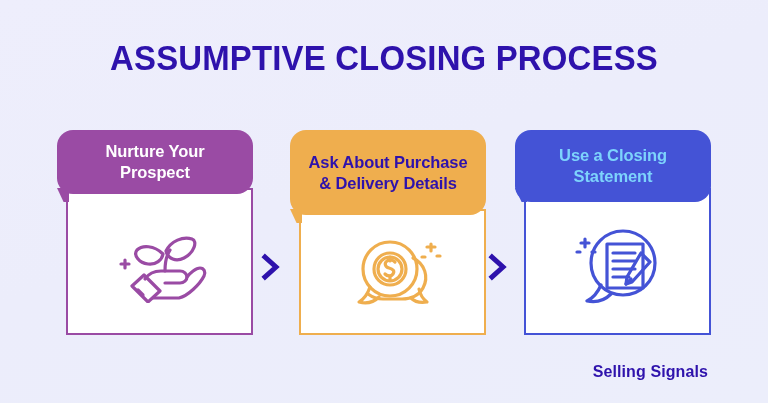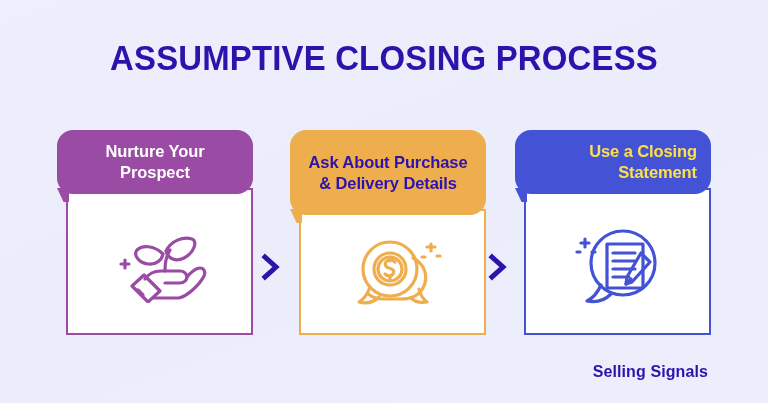--- a/index.html
+++ b/index.html
@@ -72,21 +72,21 @@
     text-align: center;
     font-weight: 700;
     font-size: 16.5px;
     line-height: 21px;
     letter-spacing: -0.1px;
     padding: 7px 14px;
     z-index: 3;
   }
   .card-1 .card-head { height: 64px; background: #9a4ba4; color: #ffffff; }
   .card-2 .card-head { height: 85px; background: #efae4e; color: #2e12ac; }
-  .card-3 .card-head { height: 64px; background: #4453d6; color: #fde047; text-align: right; }
+  .card-3 .card-head { height: 72px; background: #4453d6; color: #7dd3fc; }
 
   
   .head-tail {
     position: absolute;
     left: 0px;
     width: 12px;
     height: 14px;
     z-index: 2;
   }
   .card-1 .head-tail { top: 58px; }

